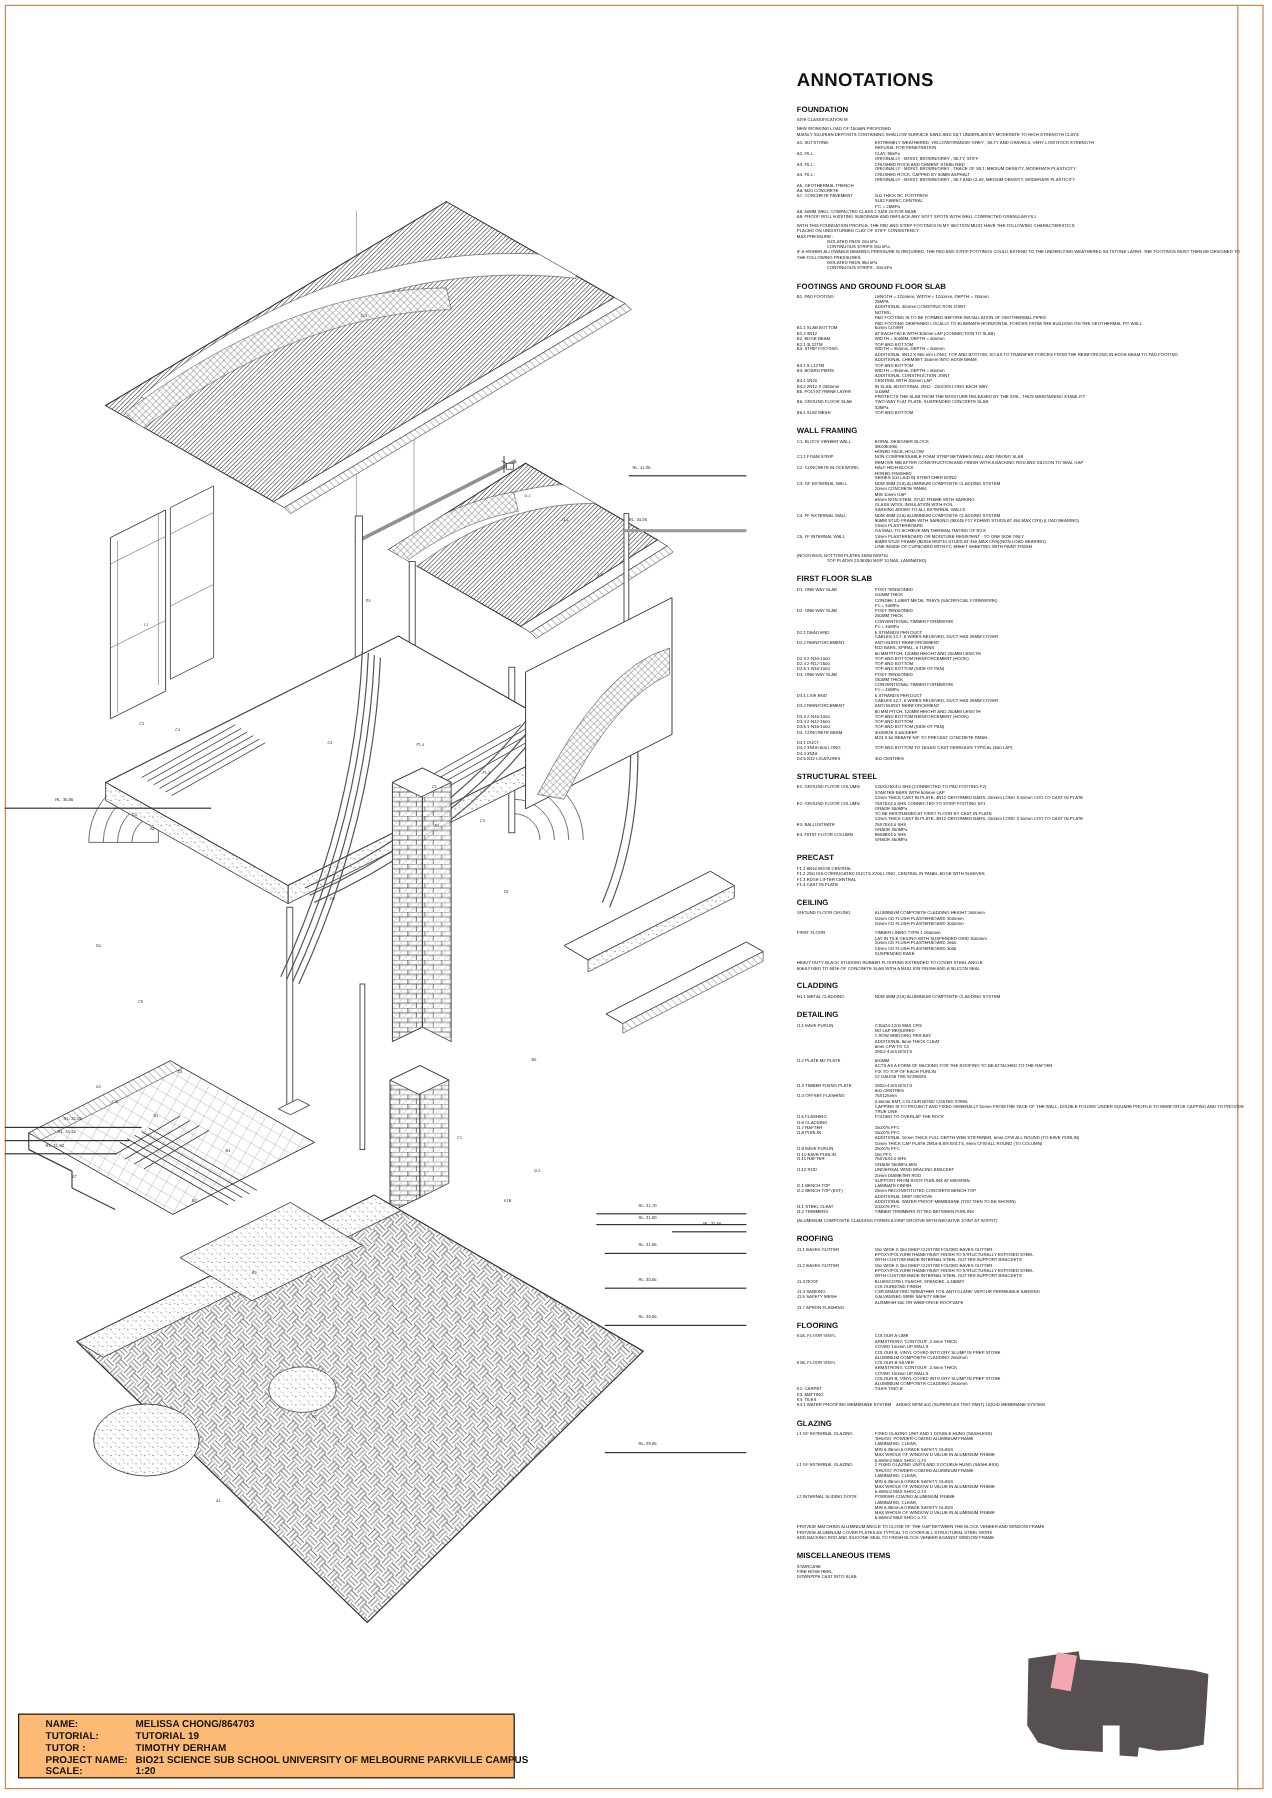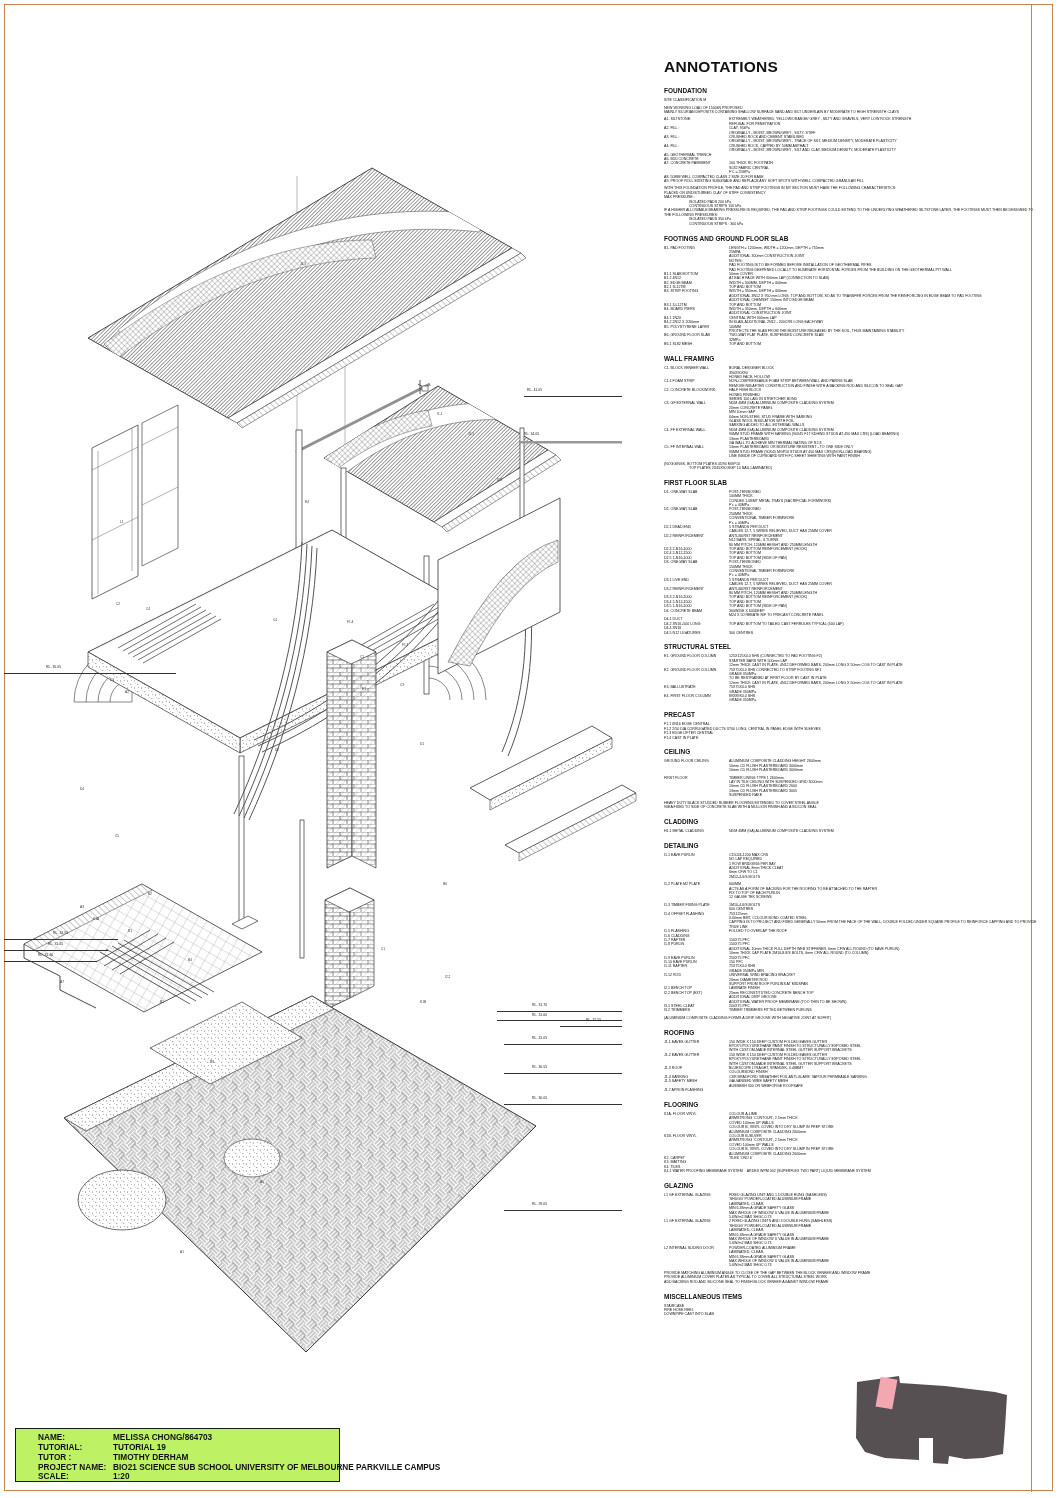--- a/index.html
+++ b/index.html
@@ -21,22 +21,22 @@
   .annot-title{font-size:31px;font-weight:bold;letter-spacing:.5px;margin:0 0 22px 0}
   .annot-heading{font-size:13px;font-weight:bold;margin:17px 0 7px 0}
   .annot-section:first-of-type .annot-heading{margin-top:4px}
   .annot-row{font-size:7.2px;line-height:8.8px;font-weight:500}
   .annot-row.two-col{display:flex}
   .annot-label{flex:0 0 auto;min-width:130px;padding-right:8px;box-sizing:border-box}
   .annot-value{flex:1}
   .ind1{padding-left:50px}
   .ind2{padding-left:130px}
   
-  #titleblock{position:absolute;left:15px;top:1428px;width:325px;height:54px;
-              border:1.4px solid #1a1a1a;box-sizing:border-box;background:#bef264}
+  #titleblock{position:absolute;left:15px;top:1428px;width:414px;height:54px;
+              border:1.4px solid #1a1a1a;box-sizing:border-box;background:#fdba74}
   #titleblock-rows{width:820px;transform:scale(.5);transform-origin:0 0;padding:7px 0 0 44px}
   .tb-row{display:flex;font-size:16.5px;font-weight:bold;line-height:19.5px;color:#111}
   .tb-label{flex:0 0 150px}
   #logo{position:absolute;left:845px;top:1368px}
 </style>
 </head>
 <body>
 
 <div class="frame"></div>
 <div class="frame-inner-right"></div>

